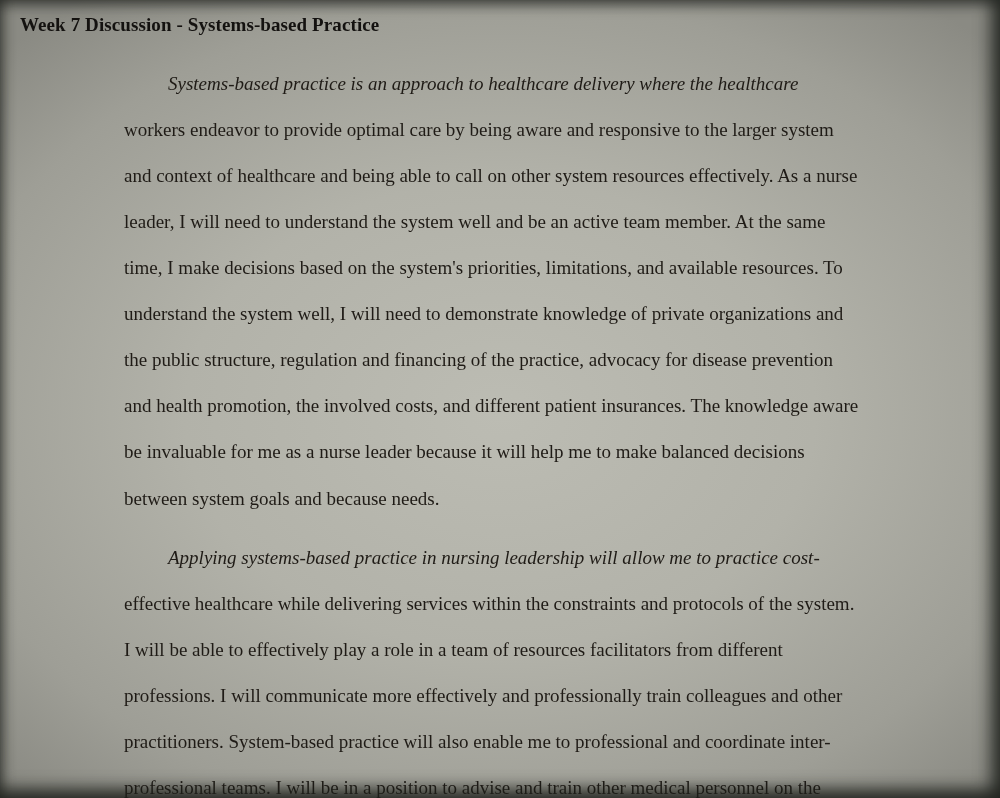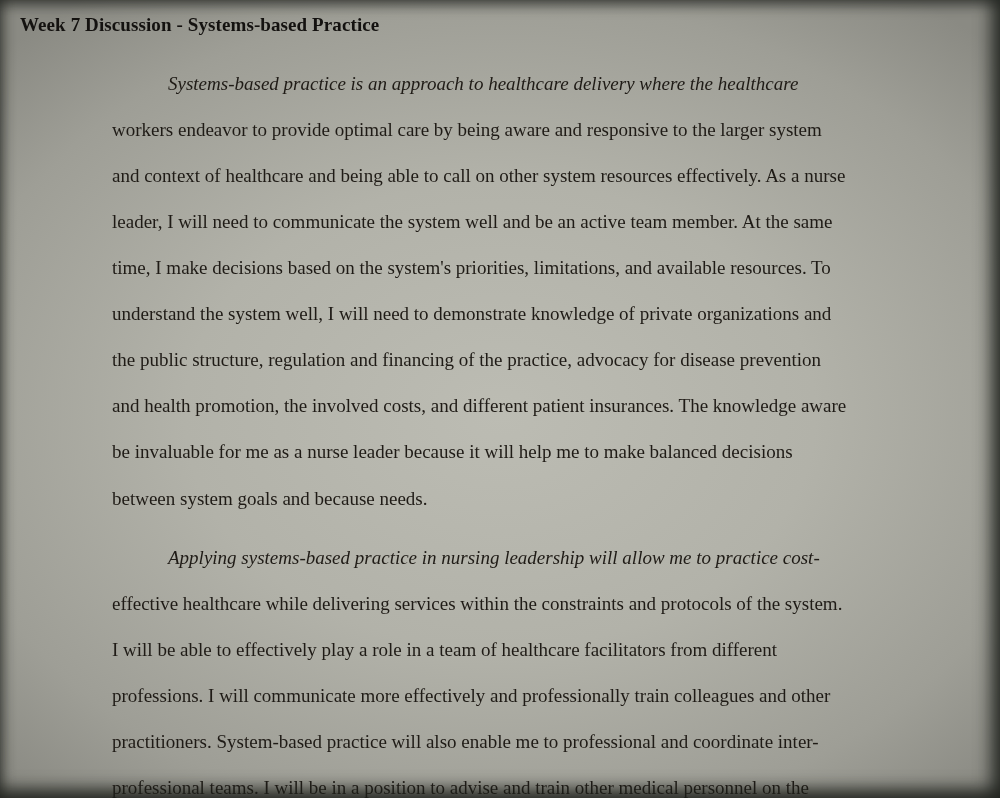--- a/index.html
+++ b/index.html
@@ -37,21 +37,21 @@
       text-align: left;
       font-weight: bold;
       font-size: 19px;
       line-height: 24px;
       letter-spacing: 0.1px;
       color: #141210;
       margin-left: 20px;
     }
     .line {
       position: absolute;
-      left: 112px;
+      left: 124px;
       font-size: 19px;
       line-height: 24px;
       white-space: nowrap;
       color: #1f1b16;
     }
     .line.indent {
       left: 168px;
       font-style: italic;
     }
   </style>
@@ -59,32 +59,32 @@
 <body>
 
 <div class="page">
 
   <div class="title">Week 7 Discussion - Systems-based Practice</div>
 
   <div>
     <div class="line indent" style="top:72px">Systems-based practice is an approach to healthcare delivery where the healthcare</div>
     <div class="line" style="top:118px">workers endeavor to provide optimal care by being aware and responsive to the larger system</div>
     <div class="line" style="top:164px">and context of healthcare and being able to call on other system resources effectively. As a nurse</div>
-    <div class="line" style="top:210px">leader, I will need to communicate the system well and be an active team member. At the same</div>
+    <div class="line" style="top:210px">leader, I will need to understand the system well and be an active team member. At the same</div>
     <div class="line" style="top:256px">time, I make decisions based on the system's priorities, limitations, and available resources. To</div>
     <div class="line" style="top:302px">understand the system well, I will need to demonstrate knowledge of private organizations and</div>
     <div class="line" style="top:348px">the public structure, regulation and financing of the practice, advocacy for disease prevention</div>
     <div class="line" style="top:394px">and health promotion, the involved costs, and different patient insurances. The knowledge aware</div>
     <div class="line" style="top:440px">be invaluable for me as a nurse leader because it will help me to make balanced decisions</div>
     <div class="line" style="top:487px">between system goals and because needs.</div>
   </div>
 
   <div>
     <div class="line indent" style="top:546px">Applying systems-based practice in nursing leadership will allow me to practice cost-</div>
     <div class="line" style="top:592px">effective healthcare while delivering services within the constraints and protocols of the system.</div>
-    <div class="line" style="top:638px">I will be able to effectively play a role in a team of healthcare facilitators from different</div>
+    <div class="line" style="top:638px">I will be able to effectively play a role in a team of resources facilitators from different</div>
     <div class="line" style="top:684px">professions. I will communicate more effectively and professionally train colleagues and other</div>
     <div class="line" style="top:730px">practitioners. System-based practice will also enable me to professional and coordinate inter-</div>
     <div class="line" style="top:776px">professional teams. I will be in a position to advise and train other medical personnel on the</div>
   </div>
 
   <div class="vignette"></div>
 </div>
 
 </body></html>

